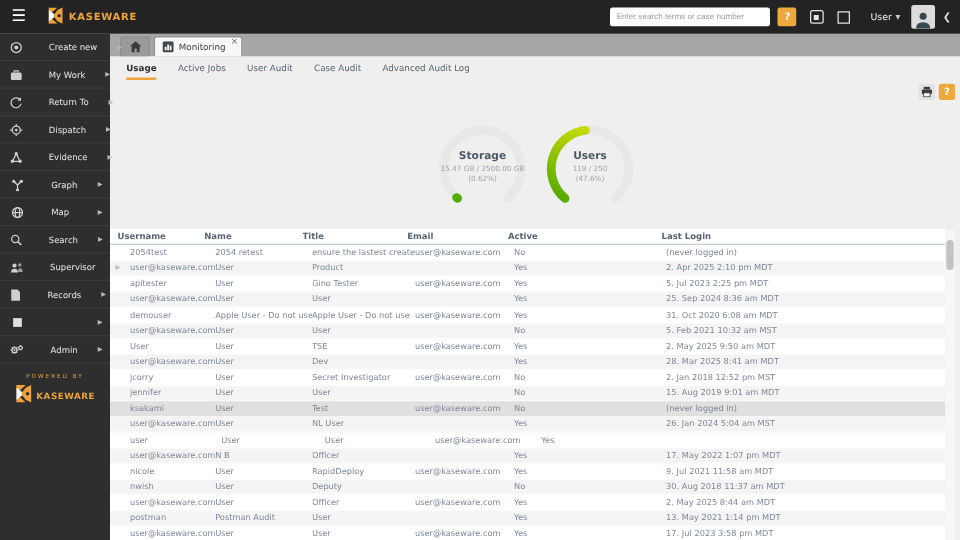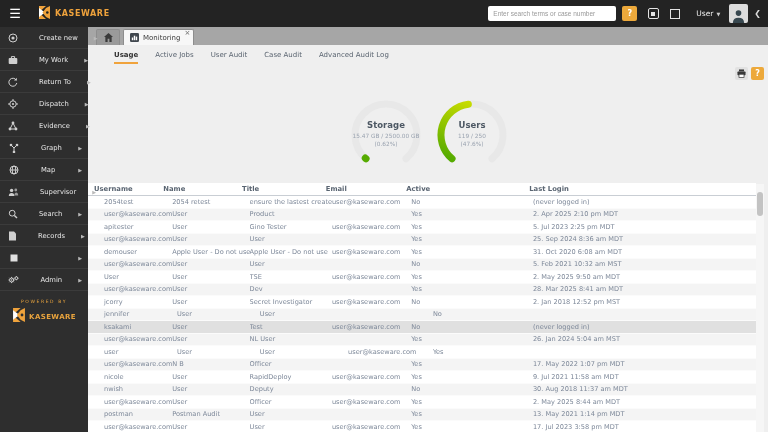--- a/index.html
+++ b/index.html
@@ -51,21 +51,21 @@
   .tab { height:16px; display:flex; align-items:center; border:1px solid #8d8d8d;
     border-bottom:none; border-radius:2px 2px 0 0; cursor:pointer; }
   #tab-home { width:24px; background:#9a9a9a; justify-content:center; margin-right:3px; }
   #tab-monitoring { background:#f7f7f7; padding:0 13px 0 6px; position:relative; }
   #tab-monitoring .t-label { font-size:7px; color:#3c3c3c; margin-left:4px; }
   #tab-monitoring .t-close { position:absolute; top:0px; right:3px; font-size:7px; color:#666;
     line-height:7px; cursor:pointer; }
 
   
   #subtabs { left:88px; top:45px; width:680px; height:19px; background:#efefef;
-    display:flex; align-items:center; padding-left:26px; gap:17px; }
+    display:flex; align-items:center; padding-left:13px; gap:17px; }
   .subtab { font-size:7px; color:#5a6470; height:100%; display:flex; align-items:center;
     border-bottom:2px solid transparent; cursor:pointer; padding-top:2px; }
   .subtab.active { color:#333; border-bottom-color:#f0a33c; font-weight:bold; }
 
   
   #print-btn { left:735px; top:67px; width:13px; height:13px; background:#e2e2e2; border-radius:2px;
     display:flex; align-items:center; justify-content:center; cursor:pointer; }
   #help-btn { left:751px; top:67px; width:13px; height:13px; background:#eda93b; border-radius:2px;
     color:#fff; font-size:8px; font-weight:bold; display:flex; align-items:center;
     justify-content:center; cursor:pointer; }
@@ -214,38 +214,38 @@
             <circle cx="5" cy="5" r="4" stroke="#cfcfcf" stroke-width="1" fill="none"></circle>
             <ellipse cx="5" cy="5" rx="1.8" ry="4" stroke="#cfcfcf" stroke-width="1" fill="none"></ellipse>
             <path d="M1 5 H9" stroke="#cfcfcf" stroke-width="1" fill="none"></path>
           </svg>
         </span>
         <span class="s-label">Map</span>
         <span class="s-arrow">▶</span>
       </div>
       <div class="side-item">
         <span class="s-icon">
+          <svg width="10" height="10" viewBox="0 0 10 10">
+            <circle cx="4.2" cy="4.2" r="2.9" stroke="#cfcfcf" stroke-width="1" fill="none"></circle>
+            <path d="M6.4 6.4 L9 9" stroke="#cfcfcf" stroke-width="1.4"></path>
+          </svg>
+        </span>
+        <span class="s-label">Search</span>
+        <span class="s-arrow">▶</span>
+      </div>
+      <div class="side-item">
+        <span class="s-icon">
           <svg width="11" height="10" viewBox="0 0 11 10">
             <circle cx="3.6" cy="3.4" r="1.7" fill="#cfcfcf"></circle>
             <path d="M0.8 9 Q0.8 5.9 3.6 5.9 Q6.4 5.9 6.4 9 Z" fill="#cfcfcf"></path>
             <circle cx="7.8" cy="3" r="1.4" fill="#9a9a9a"></circle>
             <path d="M6.2 8.6 Q6.6 5.6 8 5.6 Q10.2 5.6 10.2 8.6 Z" fill="#9a9a9a"></path>
           </svg>
         </span>
         <span class="s-label">Supervisor</span>
-        <span class="s-arrow">▶</span>
-      </div>
-      <div class="side-item">
-        <span class="s-icon">
-          <svg width="10" height="10" viewBox="0 0 10 10">
-            <circle cx="4.2" cy="4.2" r="2.9" stroke="#cfcfcf" stroke-width="1" fill="none"></circle>
-            <path d="M6.4 6.4 L9 9" stroke="#cfcfcf" stroke-width="1.4"></path>
-          </svg>
-        </span>
-        <span class="s-label">Search</span>
         <span class="s-arrow">▶</span>
       </div>
       <div class="side-item">
         <span class="s-icon">
           <svg width="9" height="10" viewBox="0 0 9 10">
             <path d="M1 0.5 H6 L8 2.5 V9.5 H1 Z" fill="#cfcfcf"></path>
           </svg>
         </span>
         <span class="s-label">Records</span>
         <span class="s-arrow">▶</span>
@@ -432,20 +432,21 @@
         <div>user@kaseware.com</div>
         <div>No</div>
         <div>2. Jan 2018 12:52 pm MST</div>
       </div>
       <div class="trow">
         <div>jennifer</div>
         <div>User</div>
         <div>User</div>
         <div></div>
         <div>No</div>
+        <div>15. Aug 2019 9:01 am MDT</div>
       </div>
       <div class="trow selected">
         <div>ksakami</div>
         <div>User</div>
         <div>Test</div>
         <div>user@kaseware.com</div>
         <div>No</div>
         <div>(never logged in)</div>
       </div>
       <div class="trow">

